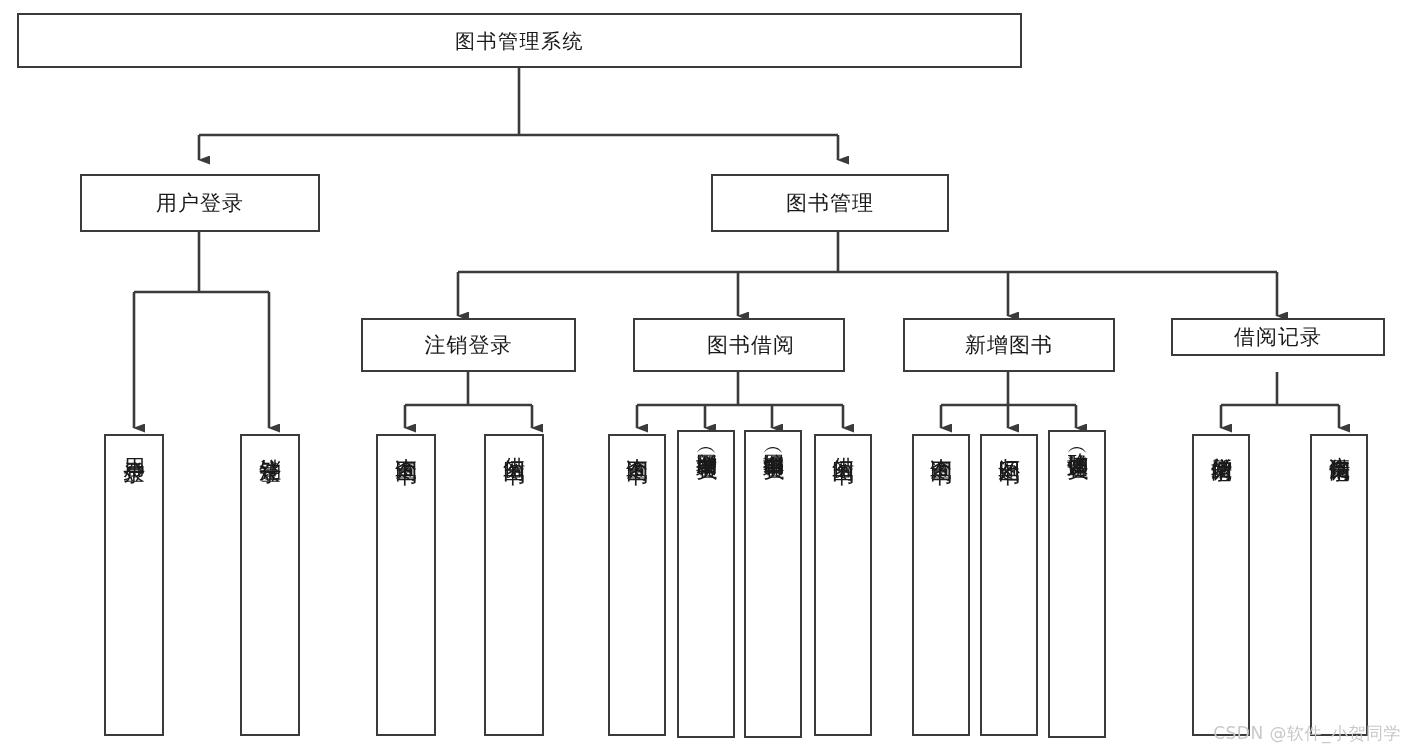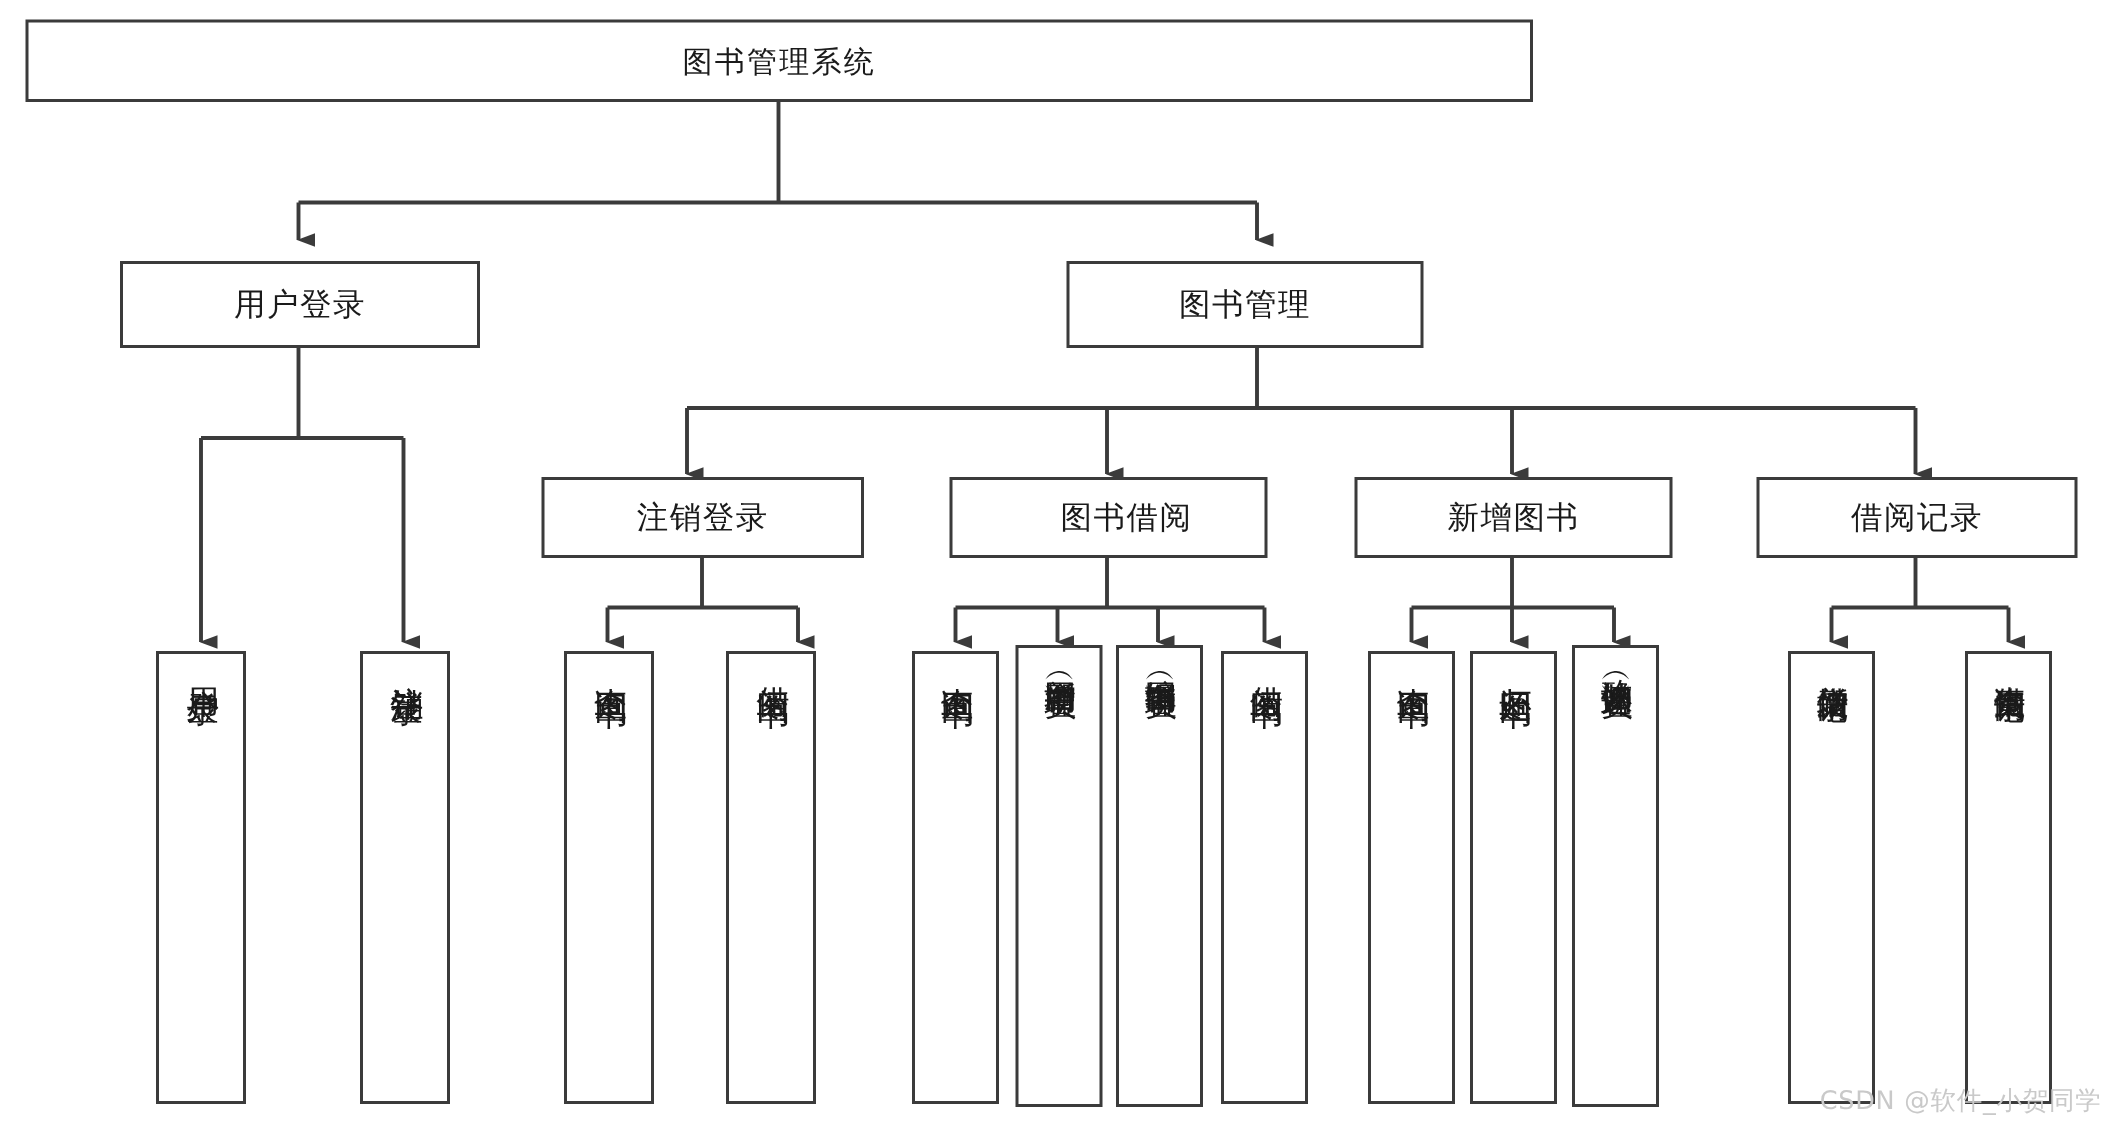--- a/index.html
+++ b/index.html
@@ -147,21 +147,21 @@
   </div>
 
   <div class="node h" style="left:633px;top:318px;width:212px;height:54px;padding-left:24px;">
     <span class="lbl">图书借阅</span>
   </div>
 
   <div class="node h" style="left:903px;top:318px;width:212px;height:54px;">
     <span class="lbl">新增图书</span>
   </div>
 
-  <div class="node h" style="left:1171px;top:318px;width:214px;height:54px;">
+  <div class="node h" style="left:1171px;top:318px;width:214px;height:38px;">
     <span class="lbl">借阅记录</span>
   </div>
 
   <div class="node v" style="left:104px;top:434px;width:60px;height:302px;">
     <span class="lbl">用户登录</span>
   </div>
 
   <div class="node v" style="left:240px;top:434px;width:60px;height:302px;">
     <span class="lbl">注销登录</span>
   </div>

